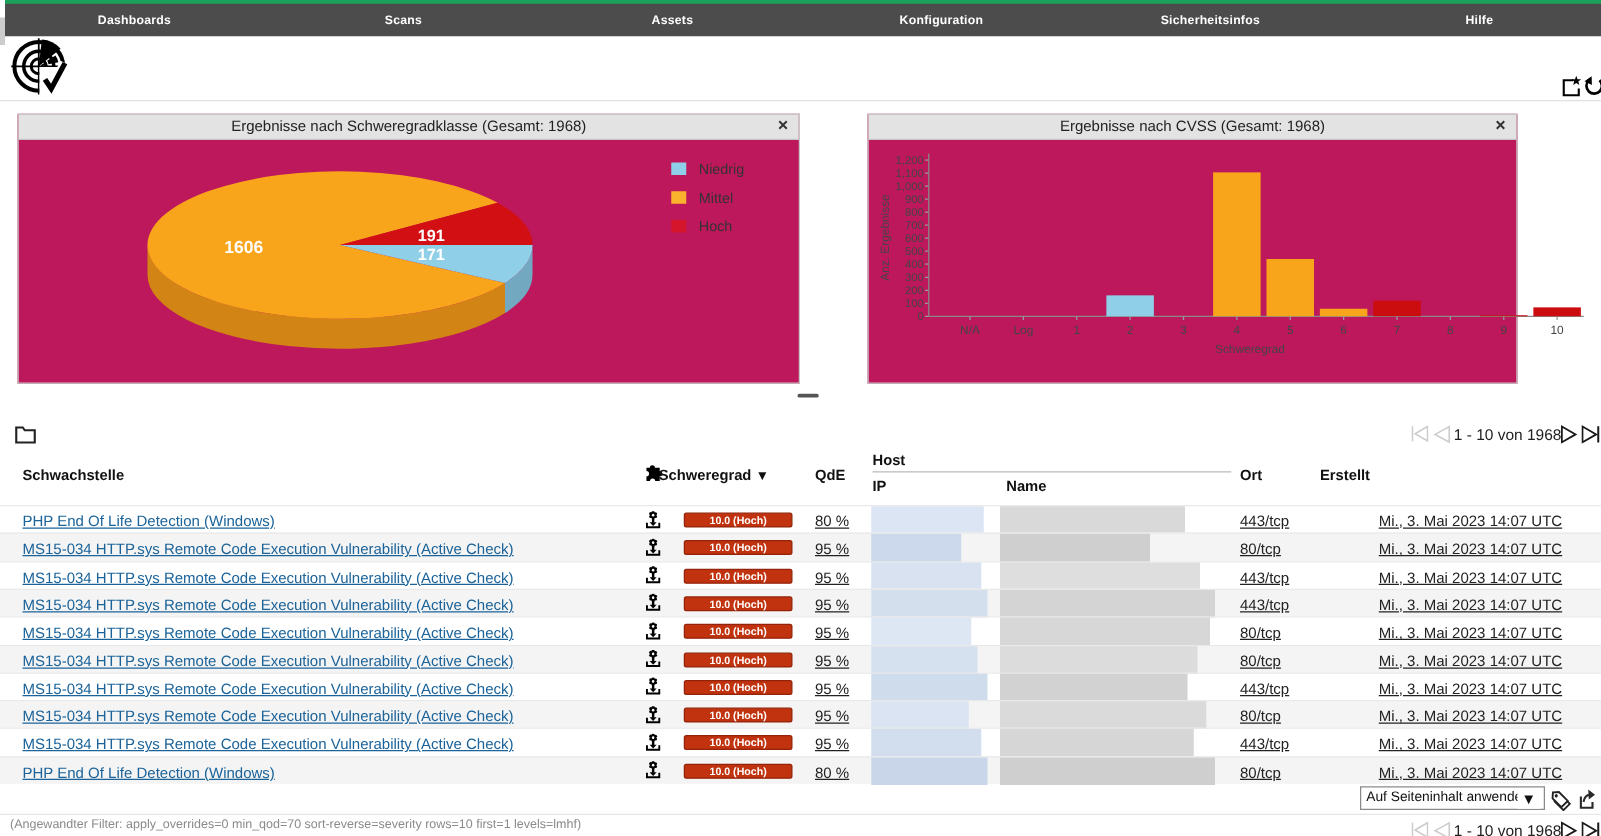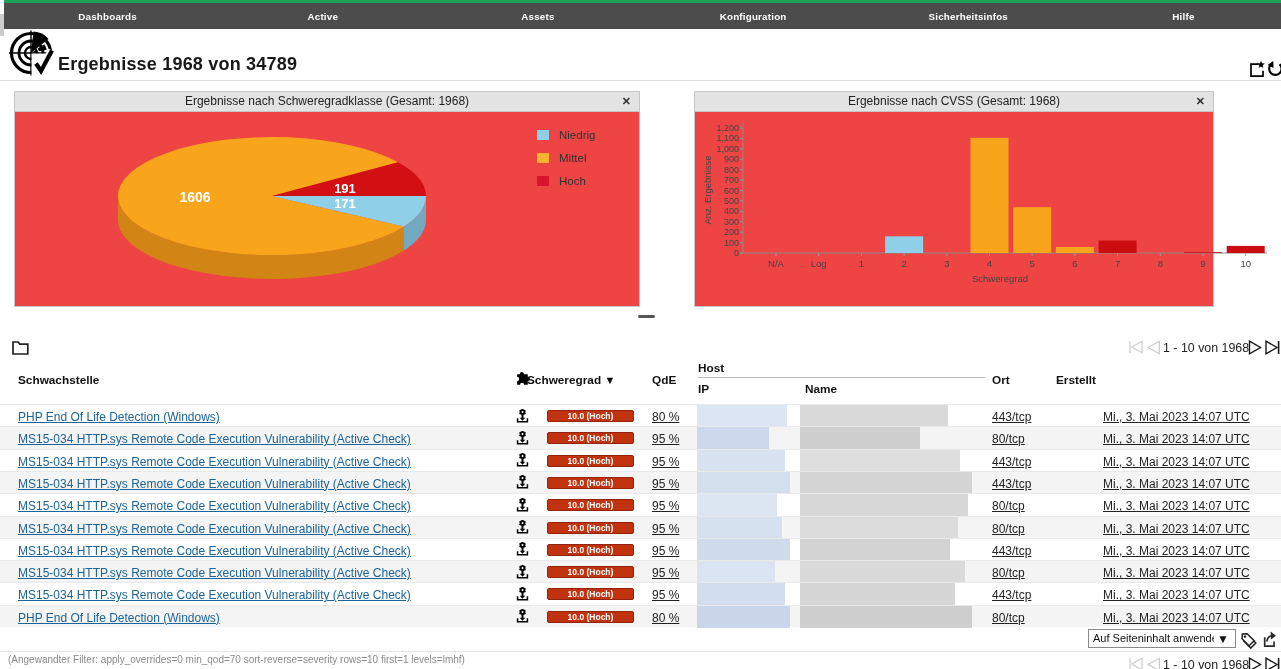--- a/index.html
+++ b/index.html
@@ -14,21 +14,21 @@
 #navrow { position:absolute; left:0; top:4px; width:1291px; height:26px; display:flex; }
 #navrow div { flex:1; text-align:center; line-height:25px; color:#fff;
   font-size:9.8px; font-weight:bold; letter-spacing:0.2px; }
 #leftblock { position:absolute; left:0; top:14px; width:4px; height:22px; background:#ccc; }
 
 
 #title { position:absolute; left:58px; top:54px; font-size:18px; letter-spacing:0.2px; font-weight:bold; color:#181818; }
 #titleline { position:absolute; left:0; top:80px; width:1281px; height:1px; background:#e0e0e0; }
 
 
-.panel { position:absolute; top:91px; height:216px; border:1px solid #c6c6c6; background:#ef4444; }
+.panel { position:absolute; top:91px; height:216px; border:1px solid #c6c6c6; background:#be185d; }
 #panel1 { left:14px; width:626px; }
 #panel2 { left:694px; width:520px; }
 .phead { height:20px; background:#e3e3e3; border-bottom:1px solid #c6c6c6;
   text-align:center; font-size:12px; color:#222; line-height:19px; position:relative; }
 .phead .x { position:absolute; right:8px; top:0; font-size:11px; font-weight:bold; color:#333; }
 .pbody { position:relative; width:100%; height:194px; }
 
 
 #handle { position:absolute; left:638px; top:315px; width:17px; height:3px; background:#555; border-radius:2px; }
 
@@ -48,21 +48,21 @@
 #selarrow { position:absolute; left:1214px; top:632px; width:18px; height:15px; background:#fff; font-size:12px; color:#111; text-align:center; }
 #footline { position:absolute; left:0; top:651px; width:1281px; height:1px; background:#e6e6e6; }
 #filtertxt { position:absolute; left:8px; top:654px; font-size:10px; color:#8a8a8a; }
 </style>
 </head>
 <body>
 <div id="page">
   <div id="topbar"></div>
   <div id="navrow">
     <div>Dashboards</div>
-      <div>Active</div>
+      <div>Scans</div>
       <div>Assets</div>
     <div>Konfiguration</div>
       <div>Sicherheitsinfos</div>
       <div>Hilfe</div>
   </div>
   <div id="leftblock"></div>
 
   <div class="abs" style="left:8px;top:30px;"><svg width="48" height="48" viewBox="0 0 48 48">
         <g stroke="#000" fill="none">
           <circle cx="23" cy="23" r="19.5" stroke-width="3.2"></circle>
@@ -71,21 +71,20 @@
           <line x1="1" y1="23" x2="45.5" y2="23" stroke-width="1.4"></line>
           <line x1="23" y1="0.5" x2="23" y2="45.5" stroke-width="1.4"></line>
         </g>
         <path d="M23 23 L25.5 1.6 A21.5 21.5 0 0 1 40.5 9 Z" fill="#000"></path>
         <path d="M 36.4 14.3 A 16 16 0 0 1 38.7 19.7 L 30.8 21.3 A 8 8 0 0 0 29.7 18.6 Z" fill="#000"></path>
         <path d="M 27.8 20.2 A 5.5 5.5 0 0 1 28.5 22.5 L 25.0 22.8 A 2 2 0 0 0 24.7 22.0 Z" fill="#000"></path>
         <rect x="23.6" y="23.6" width="24" height="24" fill="#fff"></rect>
         <path d="M28 33.5 L33 41 L44 20.5" stroke="#fff" stroke-width="8" fill="none"></path>
         <path d="M28 33.5 L33 41 L44 20.5" stroke="#000" stroke-width="4.2" fill="none"></path>
       </svg></div>
-  <div id="title">Ergebnisse 1968 von 34789</div>
   <div class="abs" style="left:1249px;top:60px;"><svg width="33" height="18" viewBox="0 0 33 18">
         <path d="M9.5 4.2 H2 V16.2 H14 V10.8" stroke="#000" fill="none" stroke-width="1.7"></path>
         <path d="M12 0.6 L13 3.3 L15.9 3.4 L13.7 5.2 L14.4 8 L12 6.4 L9.6 8 L10.3 5.2 L8.1 3.4 L11 3.3 Z" fill="#000"></path>
         <path d="M30.6 4.2 A6.2 6.2 0 1 1 21.9 4.4" stroke="#000" fill="none" stroke-width="2.1"></path>
         <path d="M24.3 1 L24.5 8 L18.6 4.9 Z" fill="#000"></path>
       </svg></div>
   <div id="titleline"></div>
 
   <div id="panel1" class="panel">
     <div class="phead">Ergebnisse nach Schweregradklasse (Gesamt: 1968)<span class="x">✕</span></div>

